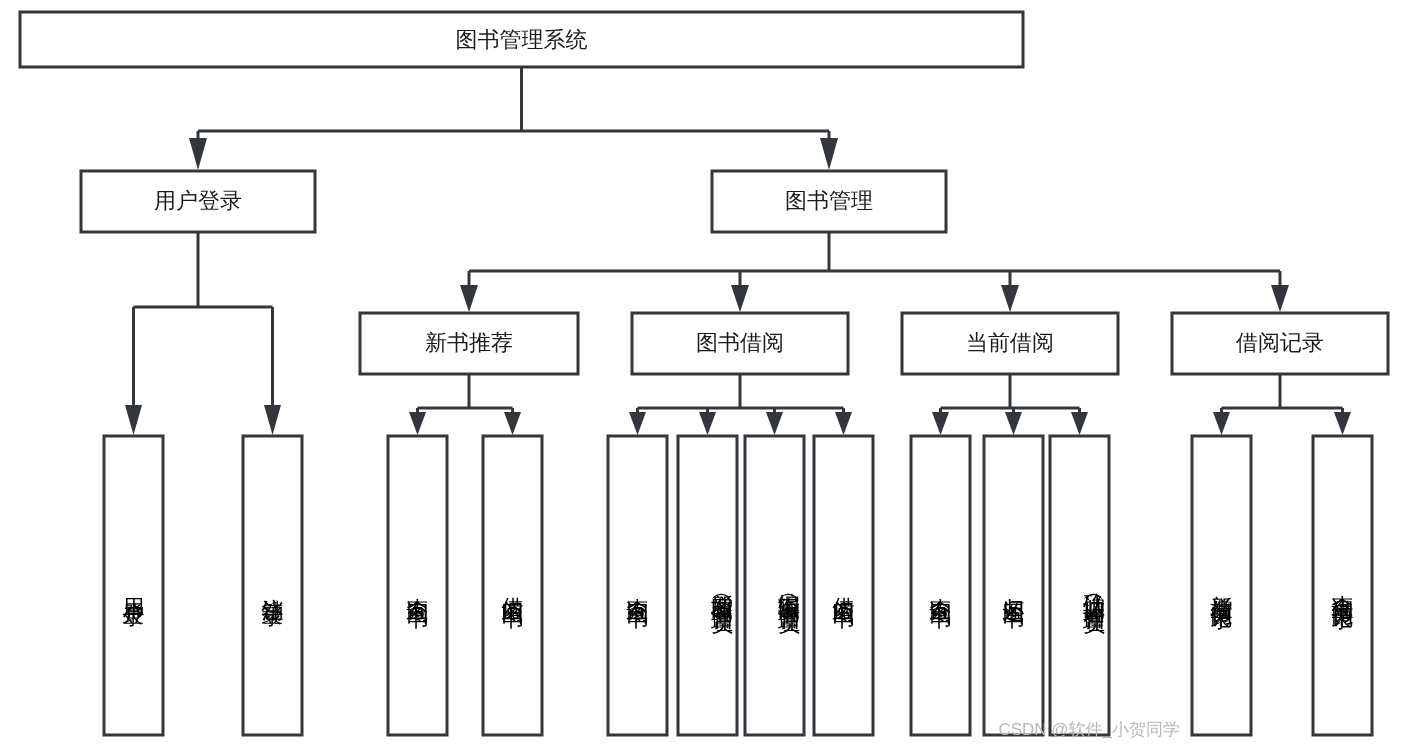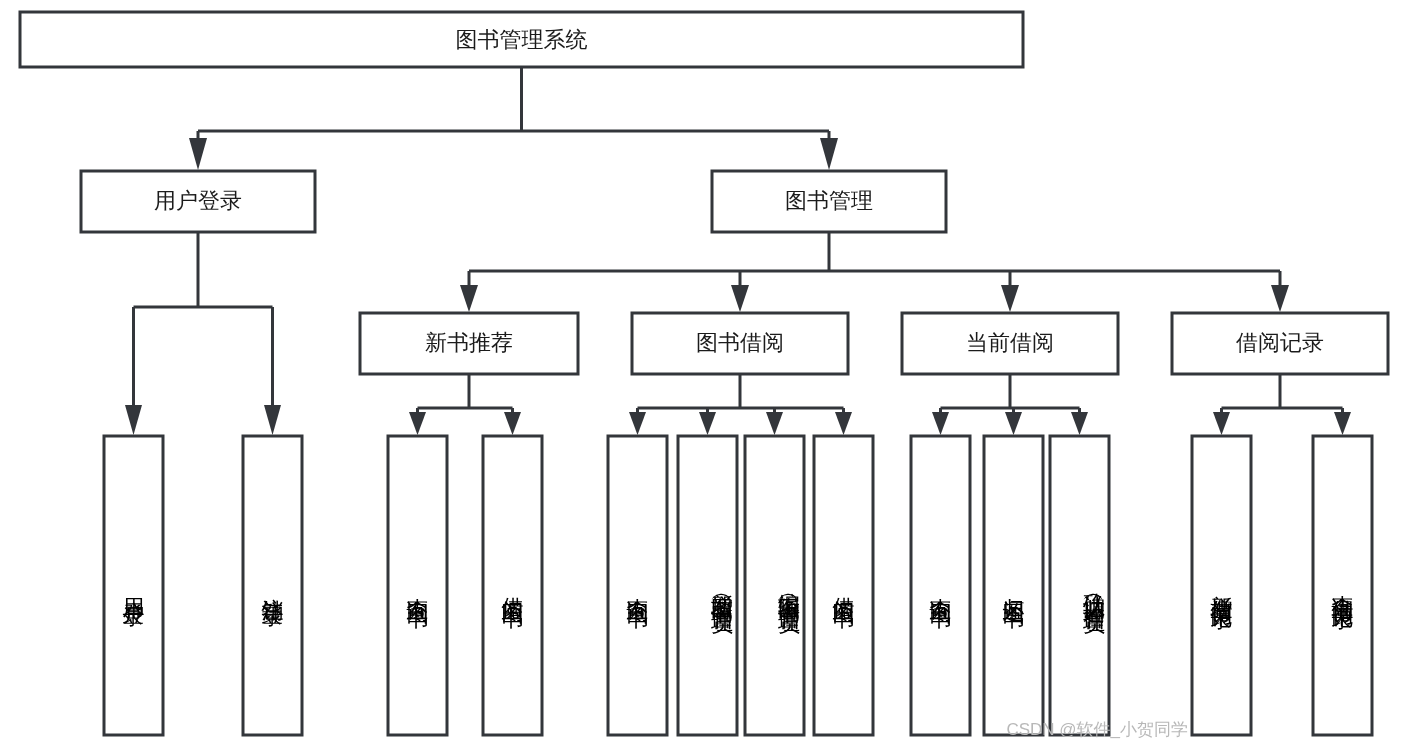--- a/index.html
+++ b/index.html
@@ -52,21 +52,21 @@
   .node-label-v {
     font-family: "Liberation Sans", "DejaVu Sans", sans-serif;
     font-size: 22px;
     fill: #1b1b1b;
     writing-mode: vertical-rl;
     text-orientation: upright;
     letter-spacing: 3px;
   }
   .watermark {
     position: absolute;
-    right: 8px;
+    right: 16px;
     bottom: 6px;
     font-family: "Liberation Sans", "DejaVu Sans", sans-serif;
     font-size: 17px;
     color: #b8b8b8;
     white-space: nowrap;
     user-select: none;
   }
 </style>
 </head>
 <body>

